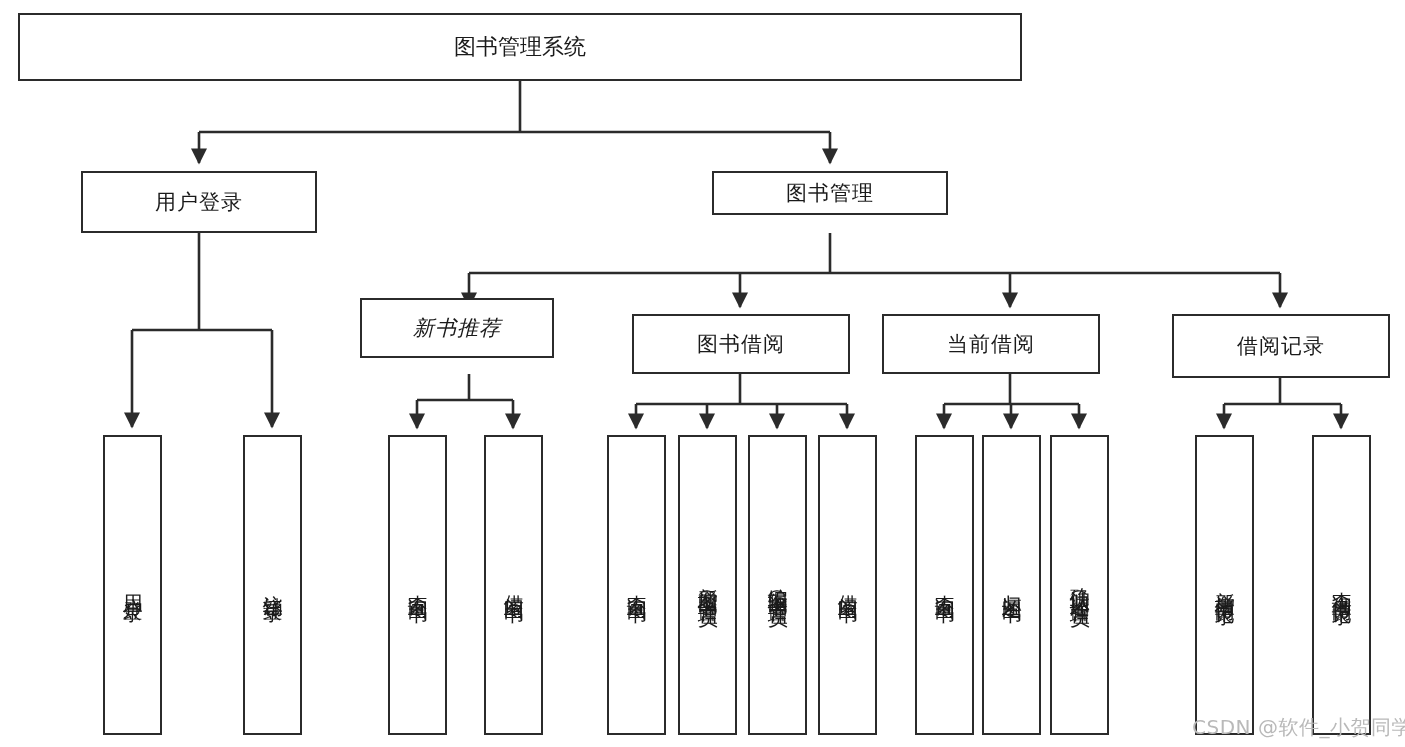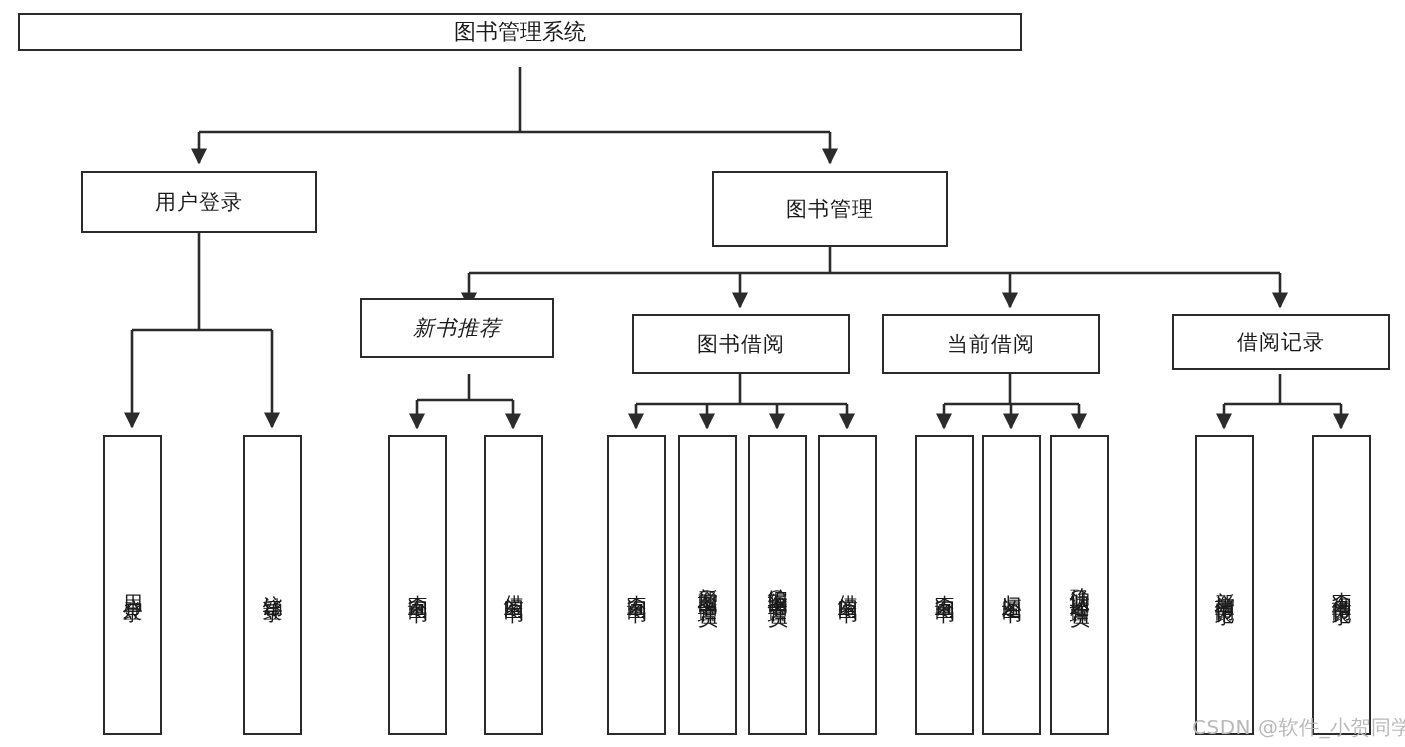--- a/index.html
+++ b/index.html
@@ -66,41 +66,41 @@
       <path d="M 1011 404 L 1011 428" marker-end="url(#arr)"></path>
       <path d="M 1079 404 L 1079 428" marker-end="url(#arr)"></path>
 
       <path d="M 1280 374 L 1280 404"></path>
       <path d="M 1224 404 L 1341 404"></path>
       <path d="M 1224 404 L 1224 428" marker-end="url(#arr)"></path>
       <path d="M 1341 404 L 1341 428" marker-end="url(#arr)"></path>
     </g>
   </svg>
 
-  <div class="node root" style="left:18px;top:13px;width:1004px;height:38px;">
+  <div class="node root" style="left:18px;top:13px;width:1004px;height:68px;">
     <span>图书管理系统</span>
   </div>
 
   <div class="node h" style="left:81px;top:171px;width:236px;height:62px;">
     <span>用户登录</span>
   </div>
-  <div class="node h" style="left:712px;top:171px;width:236px;height:76px;">
+  <div class="node h" style="left:712px;top:171px;width:236px;height:44px;">
     <span>图书管理</span>
   </div>
 
   <div class="node h" style="left:360px;top:298px;width:194px;height:60px;font-style:italic;">
     <span>新书推荐</span>
   </div>
   <div class="node h" style="left:632px;top:314px;width:218px;height:60px;">
     <span>图书借阅</span>
   </div>
   <div class="node h" style="left:882px;top:314px;width:218px;height:60px;">
     <span>当前借阅</span>
   </div>
-  <div class="node h" style="left:1172px;top:314px;width:218px;height:56px;">
+  <div class="node h" style="left:1172px;top:314px;width:218px;height:64px;">
     <span>借阅记录</span>
   </div>
 
   <div class="node leaf" style="left:103px;top:435px;width:59px;height:300px;">
     <span class="vtext">用户登录</span>
   </div>
   <div class="node leaf" style="left:243px;top:435px;width:59px;height:300px;">
     <span class="vtext">注销登录</span>
   </div>
 

